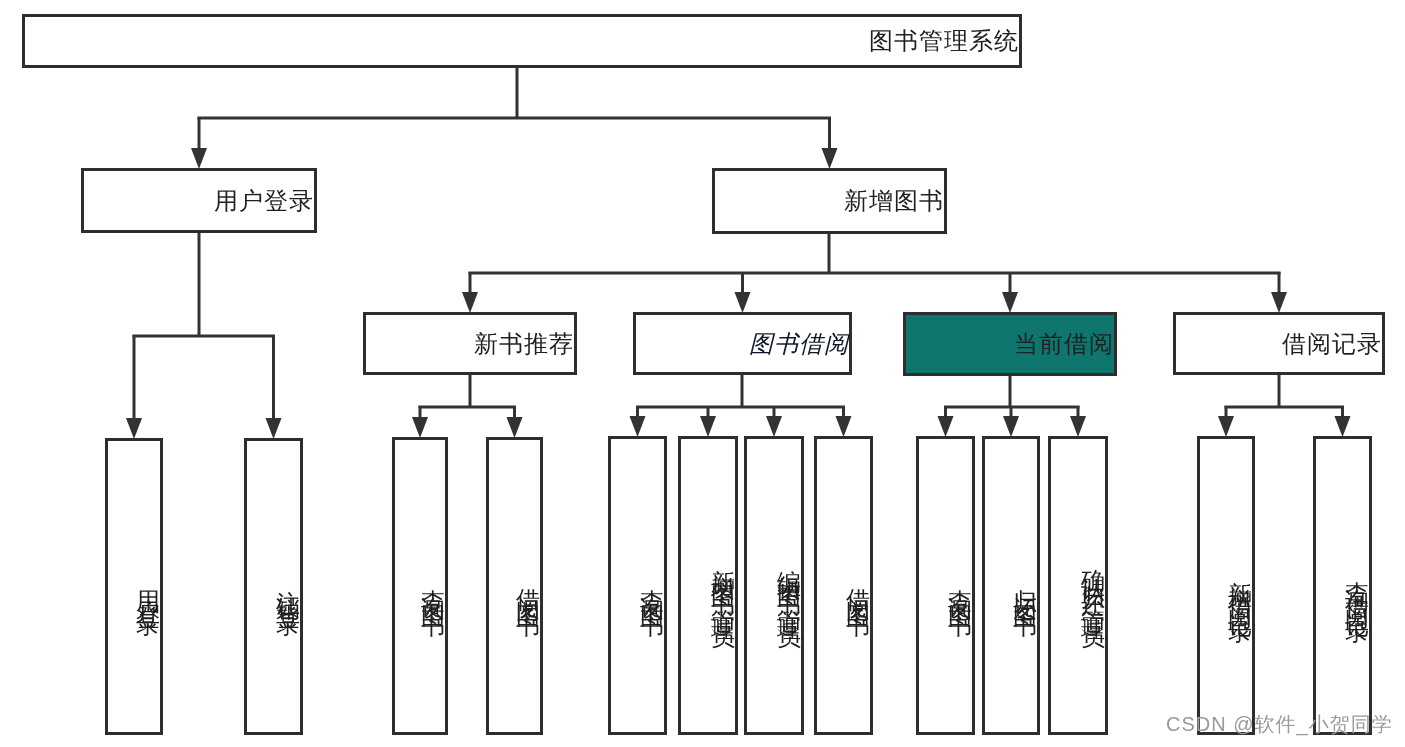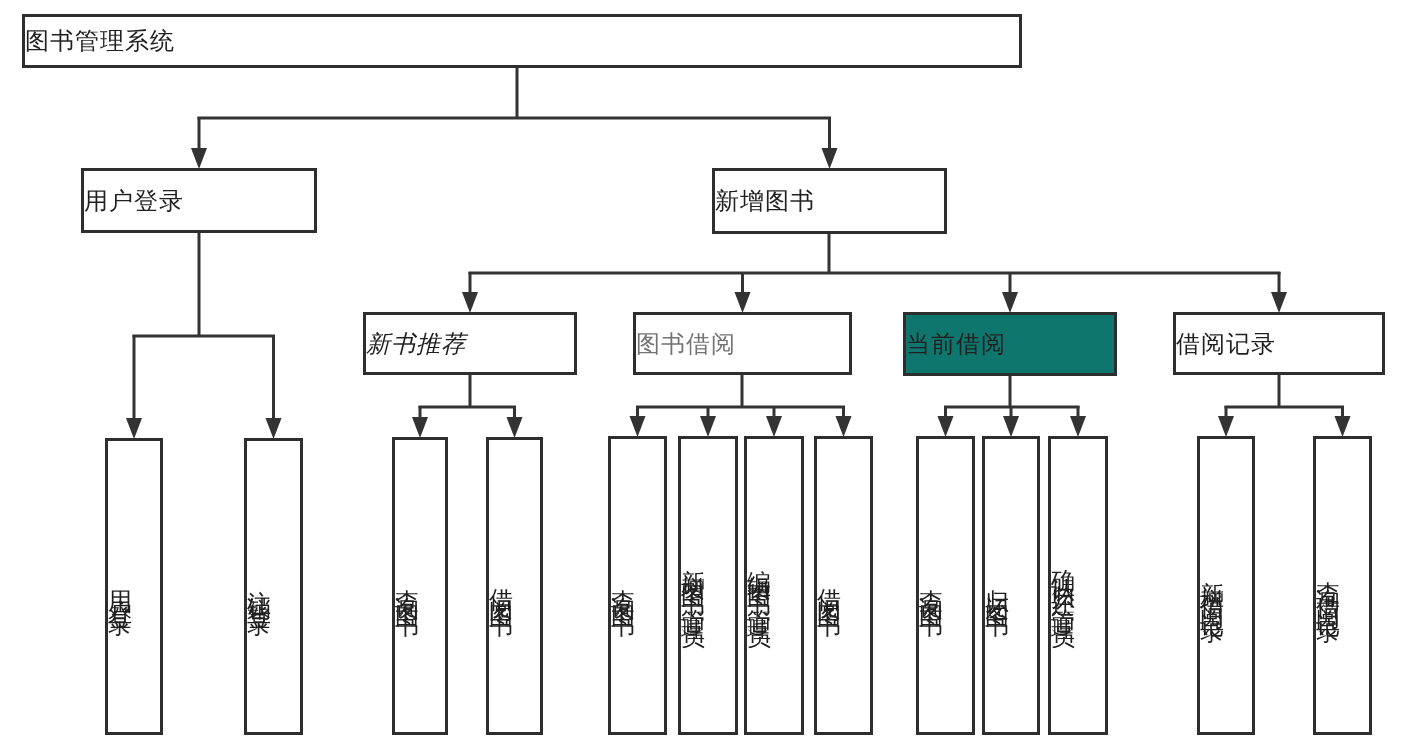--- a/index.html
+++ b/index.html
@@ -23,21 +23,21 @@
     height: 747px;
     pointer-events: none;
   }
   .node {
     position: absolute;
     box-sizing: border-box;
     background: #ffffff;
     border: 3px solid #2e2e2e;
     display: flex;
     align-items: center;
-    justify-content: flex-start;
+    justify-content: flex-end;
     z-index: 2;
   }
   .node .lbl {
     color: #1f1f1f;
     font-size: 24px;
     line-height: 1;
     letter-spacing: 1px;
     white-space: nowrap;
   }
   .node.vertical .lbl {
@@ -123,24 +123,24 @@
       <div class="node" style="left: 712px; top: 168px; width: 235px; height: 66px; border-color: rgb(46, 46, 46); background: rgb(255, 255, 255);">
         <span class="lbl" style="color: rgb(31, 31, 31);">新增图书</span>
       </div>
       <div class="node vertical" style="left: 105px; top: 438px; width: 58px; height: 297px; border-color: rgb(46, 46, 46); background: rgb(255, 255, 255);">
         <span class="lbl" style="color: rgb(31, 31, 31);">用户登录</span>
       </div>
       <div class="node vertical" style="left: 244px; top: 438px; width: 59px; height: 297px; border-color: rgb(46, 46, 46); background: rgb(255, 255, 255);">
         <span class="lbl" style="color: rgb(31, 31, 31);">注销登录</span>
       </div>
       <div class="node" style="left: 363px; top: 312px; width: 214px; height: 63px; border-color: rgb(46, 46, 46); background: rgb(255, 255, 255);">
-        <span class="lbl" style="color: rgb(31, 31, 31); font-style: italic;">新书推荐</span>
+        <span class="lbl" style="color: rgb(31, 31, 31);">新书推荐</span>
       </div>
       <div class="node" style="left: 633px; top: 312px; width: 219px; height: 63px; border-color: rgb(46, 46, 46); background: rgb(255, 255, 255);">
-        <span class="lbl" style="color: #737373;">图书借阅</span>
+        <span class="lbl" style="color: #0f172a; font-style: italic;">图书借阅</span>
       </div>
       <div class="node" style="left: 903px; top: 312px; width: 214px; height: 64px; border-color: rgb(46, 46, 46); background: #0f766e;">
         <span class="lbl" style="color: rgb(31, 31, 31);">当前借阅</span>
       </div>
       <div class="node" style="left: 1173px; top: 312px; width: 212px; height: 63px; border-color: rgb(46, 46, 46); background: rgb(255, 255, 255);">
         <span class="lbl" style="color: rgb(31, 31, 31);">借阅记录</span>
       </div>
       <div class="node vertical" style="left: 392px; top: 437px; width: 56px; height: 298px; border-color: rgb(46, 46, 46); background: rgb(255, 255, 255);">
         <span class="lbl" style="color: rgb(31, 31, 31);">查询图书</span>
       </div>
@@ -168,13 +168,14 @@
       <div class="node vertical" style="left: 1048px; top: 436px; width: 60px; height: 299px; border-color: rgb(46, 46, 46); background: rgb(255, 255, 255);">
         <span class="lbl" style="color: rgb(31, 31, 31);">确认归还（管理员）</span>
       </div>
       <div class="node vertical" style="left: 1197px; top: 436px; width: 58px; height: 299px; border-color: rgb(46, 46, 46); background: rgb(255, 255, 255);">
         <span class="lbl" style="color: rgb(31, 31, 31);">新增借阅记录</span>
       </div>
       <div class="node vertical" style="left: 1313px; top: 436px; width: 59px; height: 299px; border-color: rgb(46, 46, 46); background: rgb(255, 255, 255);">
         <span class="lbl" style="color: rgb(31, 31, 31);">查询借阅记录</span>
       </div>
     </div>
+  <div class="watermark" style="left: 1166px; top: 714px; color: rgb(154, 154, 154);">CSDN @软件_小贺同学</div>
 </div>
 
 </body></html>

